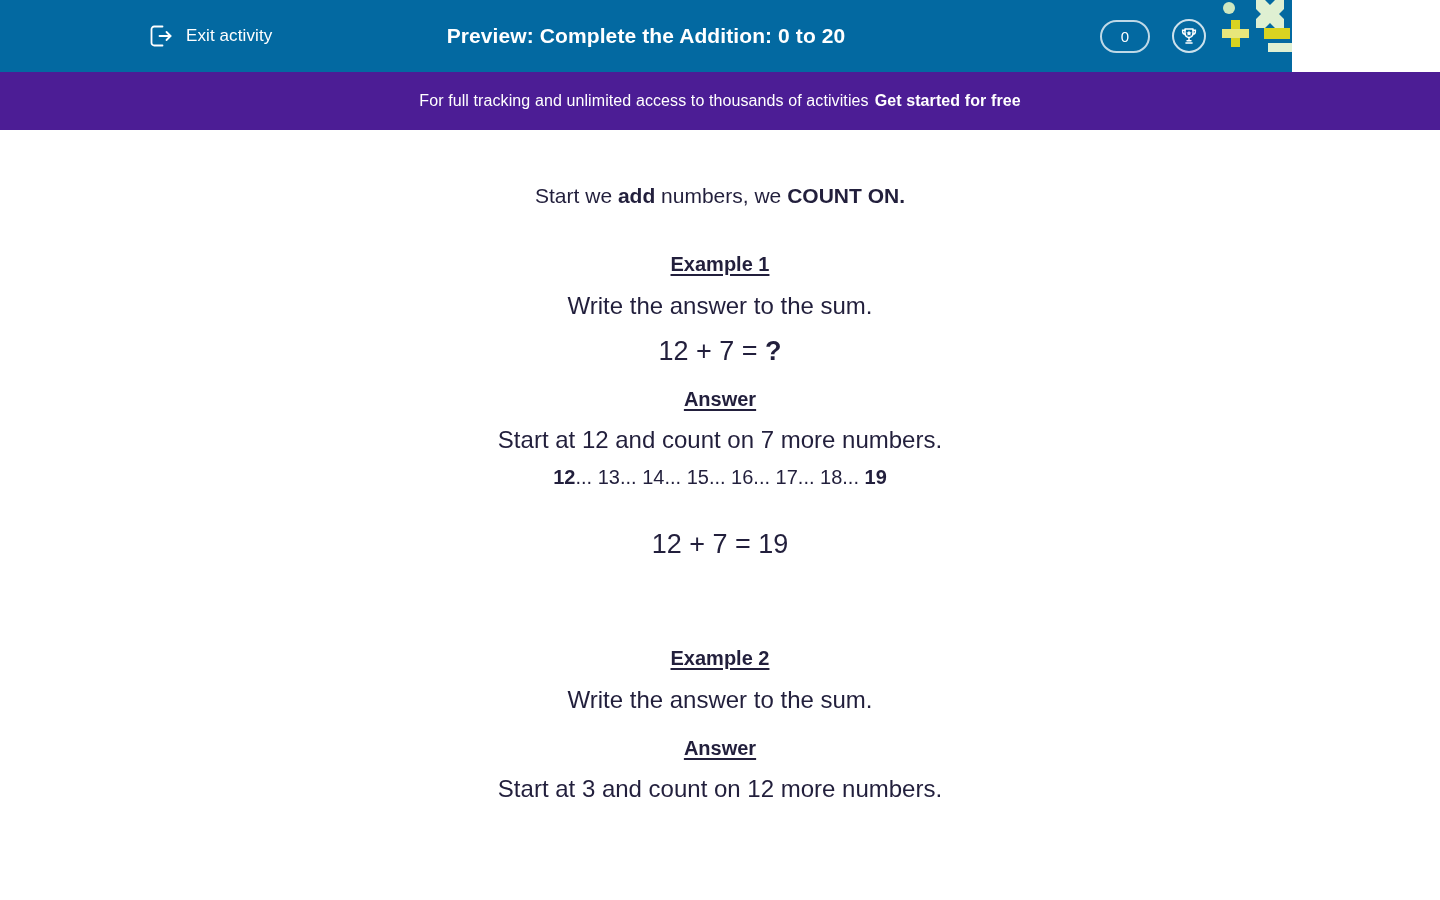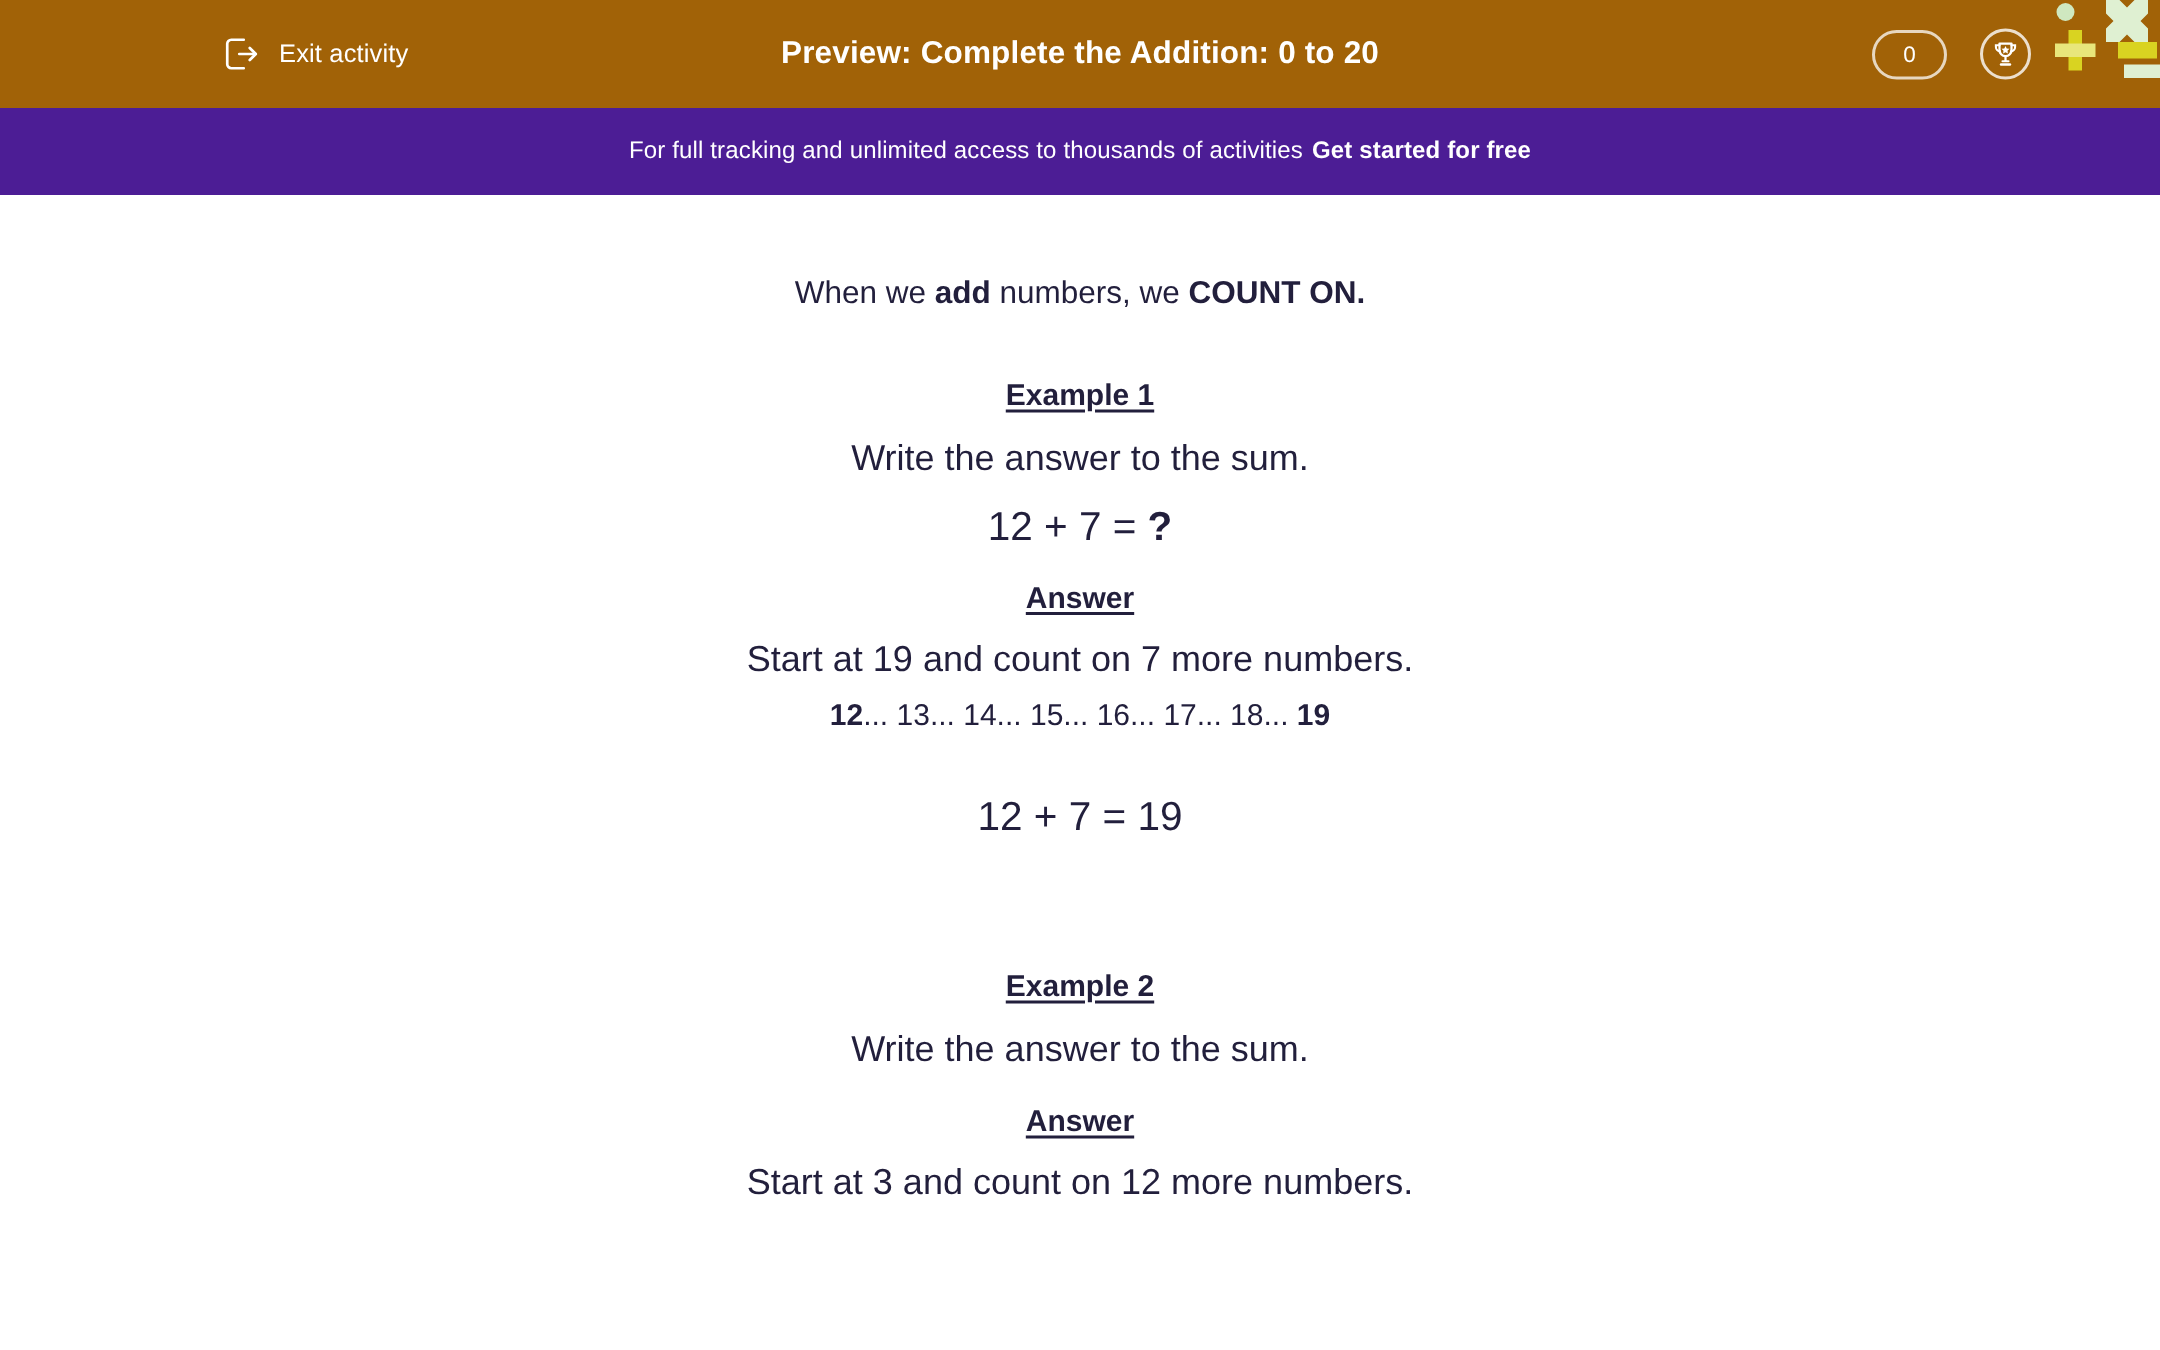--- a/index.html
+++ b/index.html
@@ -8,23 +8,23 @@
     padding: 0;
     width: 1440px;
     height: 900px;
     background: #ffffff;
     font-family: "Liberation Sans", sans-serif;
   }
 
   
   .header {
     position: relative;
-    width: 1440px;
-    height: 72px;
-    background: #a16207;
+    width: 1292px;
+    height: 72px;
+    background: #0369a1;
     display: flex;
     align-items: center;
     overflow: hidden;
   }
   .exit-activity {
     position: absolute;
     left: 148px;
     top: 0;
     height: 72px;
     display: flex;
@@ -205,31 +205,31 @@
 </div>
 
 <div class="promo-banner">
   <span>For full tracking and unlimited access to thousands of activities</span>
   <span class="cta">Get started for free</span>
 </div>
 
 <div class="lesson">
 
   <div class="intro">
-    <span>When we </span><b>add</b><span> numbers, we </span><b>COUNT ON.</b>
+    <span>Start we </span><b>add</b><span> numbers, we </span><b>COUNT ON.</b>
   </div>
 
   <div class="block-heading sp-ex1-head">Example 1</div>
   <div class="line sp-sub">Write the answer to the sum.</div>
   <div class="equation sp-eq">
     <span>12 + 7 = </span><b>?</b>
   </div>
 
   <div class="block-heading sp-ans-head">Answer</div>
-  <div class="line sp-ans-line">Start at 19 and count on 7 more numbers.</div>
+  <div class="line sp-ans-line">Start at 12 and count on 7 more numbers.</div>
   <div class="count-line sp-count">
     <b>12</b><span>... 13... 14... 15... 16... 17... 18... </span><b>19</b>
   </div>
   <div class="equation sp-result">12 + 7 = 19</div>
 
   <div class="block-heading sp-ex2-head">Example 2</div>
   <div class="line sp-sub">Write the answer to the sum.</div>
 
   <div class="block-heading sp-ans-head">Answer</div>
   <div class="line sp-ans-line">Start at 3 and count on 12 more numbers.</div>

